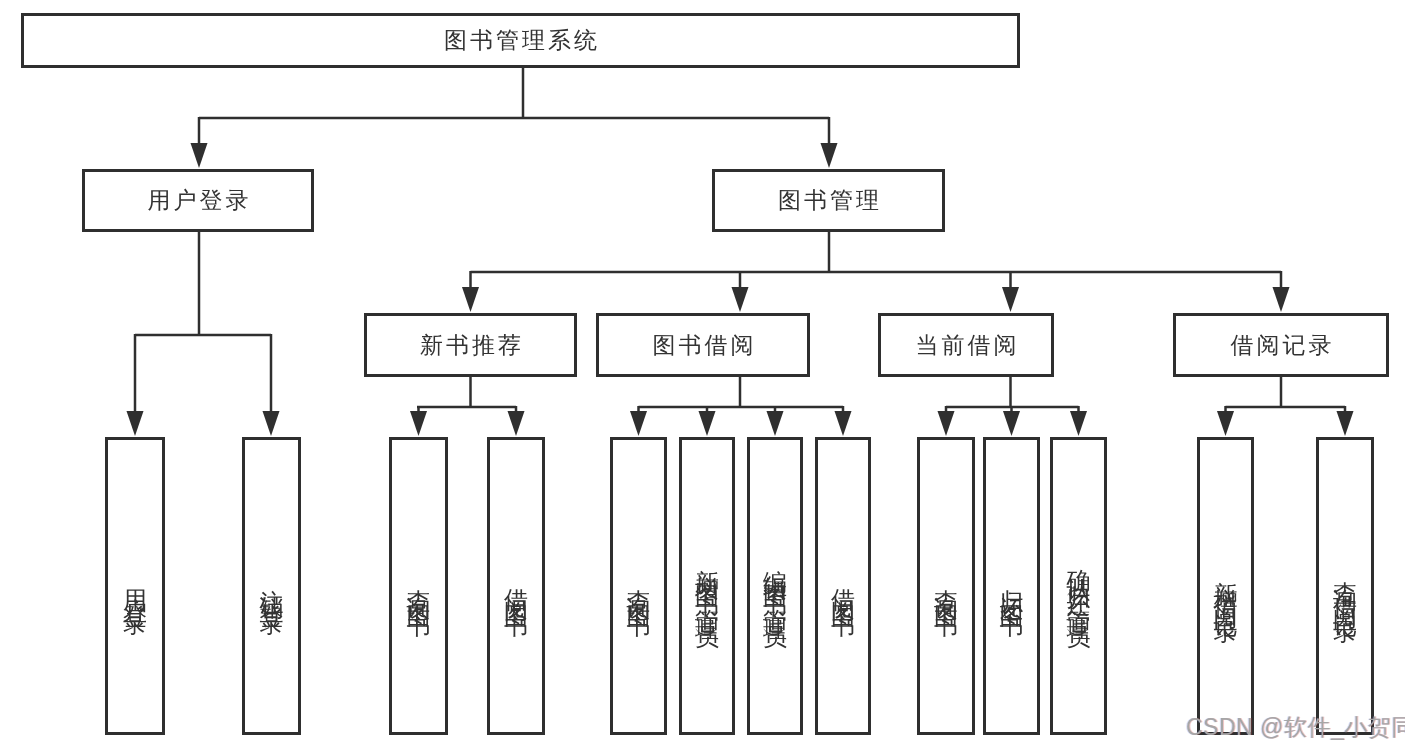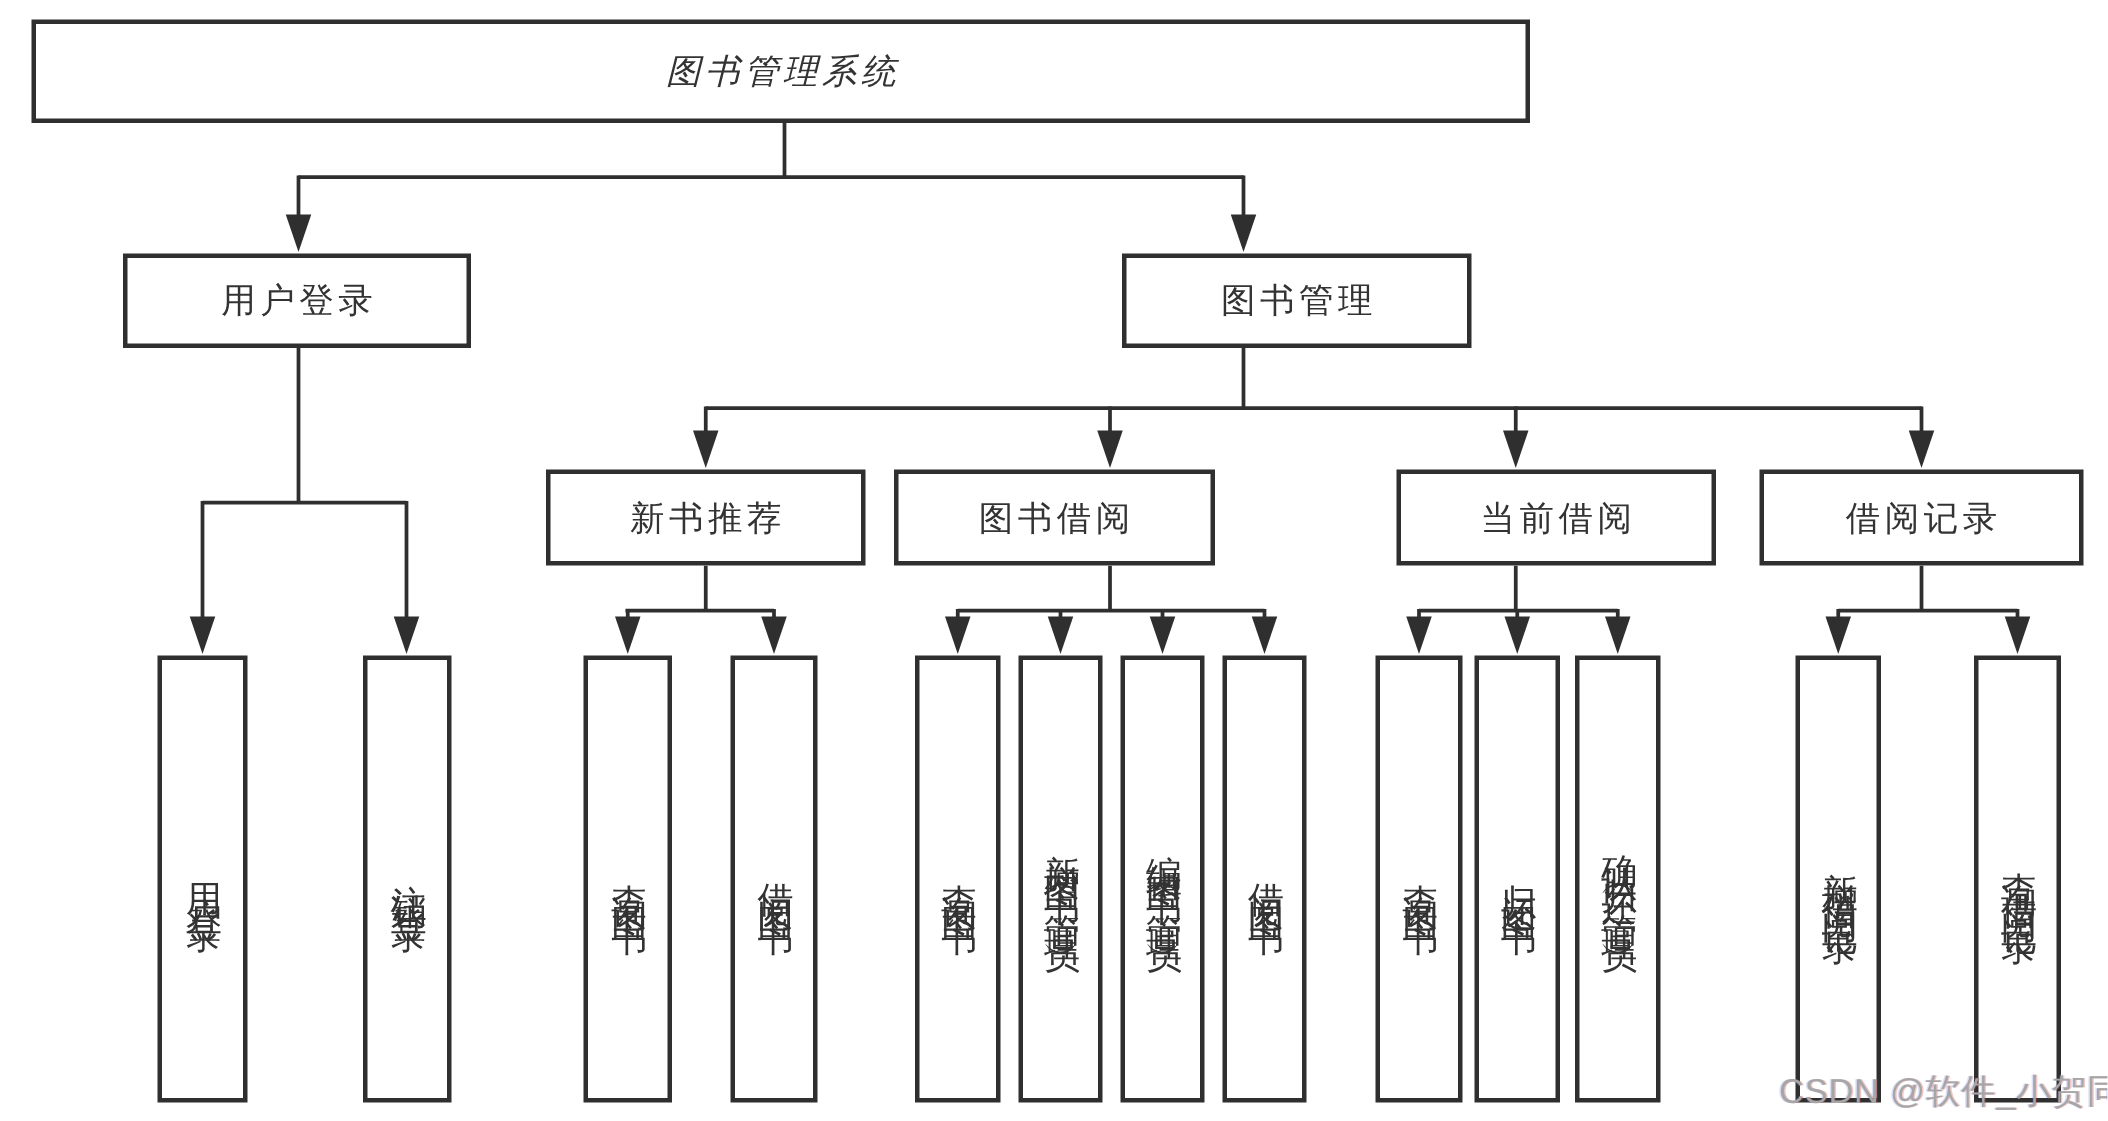--- a/index.html
+++ b/index.html
@@ -114,38 +114,38 @@
 
       <polygon points="937.5,411 954.5,411 946,436"></polygon>
       <polygon points="1003,411 1020,411 1011.5,436"></polygon>
       <polygon points="1070,411 1087,411 1078.5,436"></polygon>
 
       <polygon points="1217,411 1234,411 1225.5,436"></polygon>
       <polygon points="1336.5,411 1353.5,411 1345,436"></polygon>
     </g>
   </svg>
 
-  <div class="node hnode" style="left:21px;top:13px;width:999px;height:69px;font-style:italic;">
+  <div class="node hnode" style="left:21px;top:13px;width:999px;height:55px;">
     <span>图书管理系统</span>
   </div>
 
   <div class="node hnode" style="left:82px;top:169px;width:232px;height:63px;">
     <span>用户登录</span>
   </div>
-  <div class="node hnode" style="left:748px;top:169px;width:233px;height:63px;">
+  <div class="node hnode" style="left:712px;top:169px;width:233px;height:63px;">
     <span>图书管理</span>
   </div>
 
   <div class="node hnode" style="left:364px;top:313px;width:213px;height:64px;">
     <span>新书推荐</span>
   </div>
   <div class="node hnode" style="left:596px;top:313px;width:214px;height:64px;">
     <span>图书借阅</span>
   </div>
-  <div class="node hnode" style="left:931px;top:313px;width:213px;height:64px;align-items:center;">
+  <div class="node hnode" style="left:878px;top:313px;width:176px;height:64px;align-items:center;">
     <span>当前借阅</span>
   </div>
   <div class="node hnode" style="left:1173px;top:313px;width:216px;height:64px;">
     <span>借阅记录</span>
   </div>
 
   <div class="node leaf" style="left:105px;top:437px;width:60px;height:298px;">
     <span>用户登录</span>
   </div>
   <div class="node leaf" style="left:242px;top:437px;width:59px;height:298px;">

